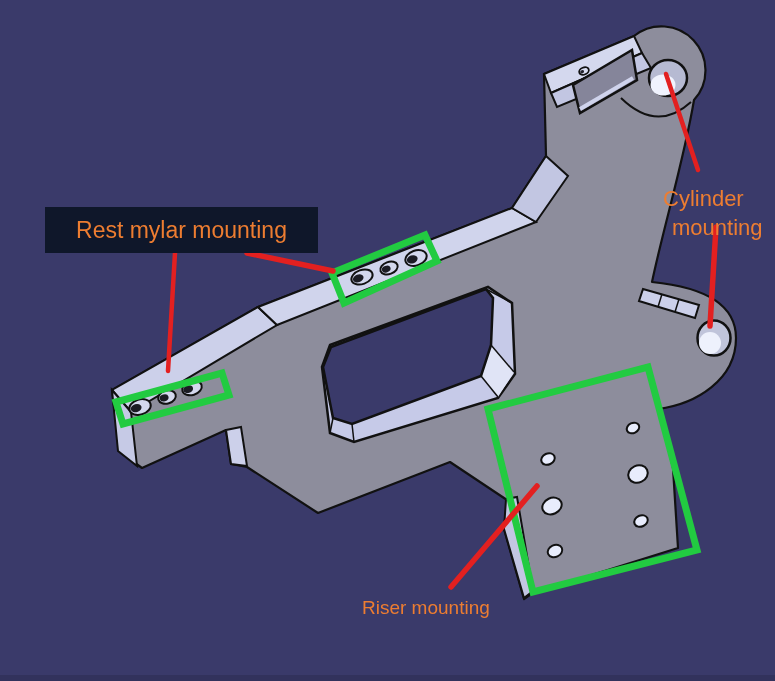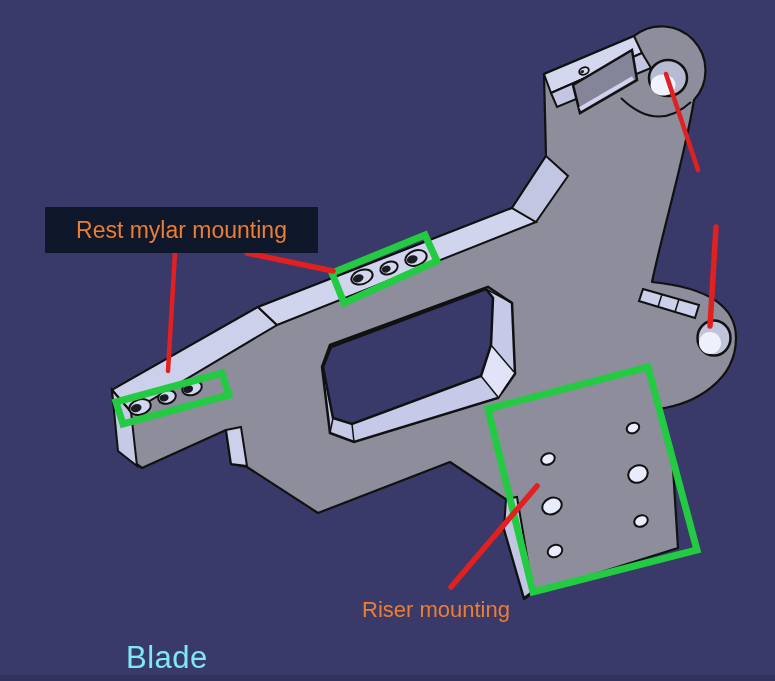--- a/index.html
+++ b/index.html
@@ -10,21 +10,21 @@
   }
   #stage svg{position:absolute;left:0;top:0;}
   .label{position:absolute;color:#ed7d31;white-space:nowrap;}
   .label-box{
     position:absolute;left:45px;top:207px;width:273px;height:46px;
     background:#0f172a;color:#ed7d31;font-size:23px;line-height:46px;
     text-align:center;
   }
   .cyl{left:663px;top:184px;font-size:22px;line-height:29px;}
   .cyl .l2{margin-left:9px;}
-  .riser{left:362px;top:597px;font-size:22px;}
+  .riser{left:362px;top:597px;font-size:19px;}
   .caption{left:126px;top:640px;font-size:31px;color:#7de9f0;letter-spacing:0.5px;}
 </style>
 </head>
 <body>
 
 <div id="stage">
 
 <svg width="775" height="681" viewBox="0 0 775 681">
 
   <rect x="0" y="0" width="775" height="681" fill="#3a3a6a"></rect>
@@ -146,19 +146,20 @@
   <line x1="666" y1="74" x2="698" y2="170" stroke="#e32020" stroke-width="4.5" stroke-linecap="round"></line>
   <line x1="716" y1="227" x2="710" y2="326" stroke="#e32020" stroke-width="5.5" stroke-linecap="round"></line>
   <line x1="451" y1="587" x2="537" y2="486" stroke="#e32020" stroke-width="5.5" stroke-linecap="round"></line>
 </svg>
 
 <div class="label-box">
   <span>Rest mylar mounting</span>
 </div>
 
 <div class="label cyl">
+  <div class="l1">Cylinder</div>
+  <div class="l2">mounting</div>
 </div>
 
 <div class="label riser">Riser mounting</div>
 
-<div class="label caption">Blade</div>
 
 </div>
 
 </body></html>

